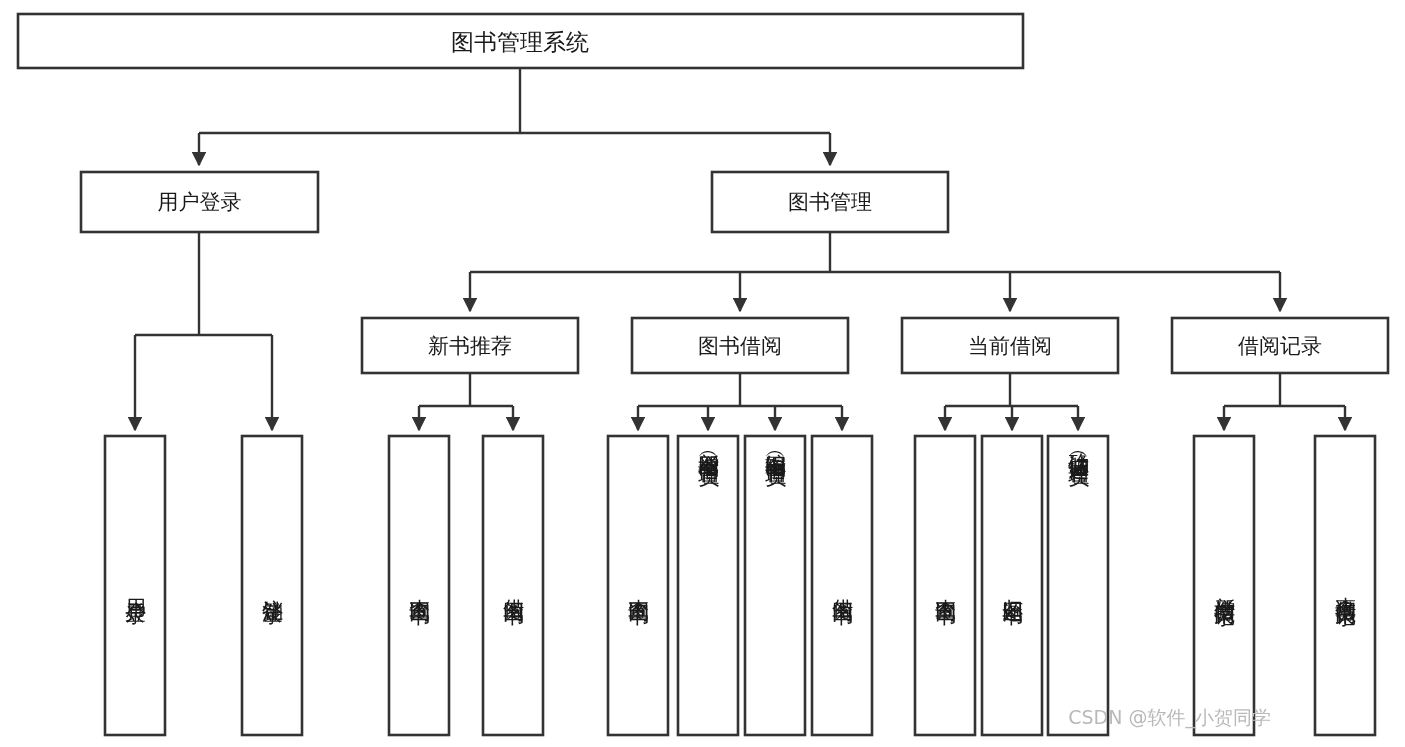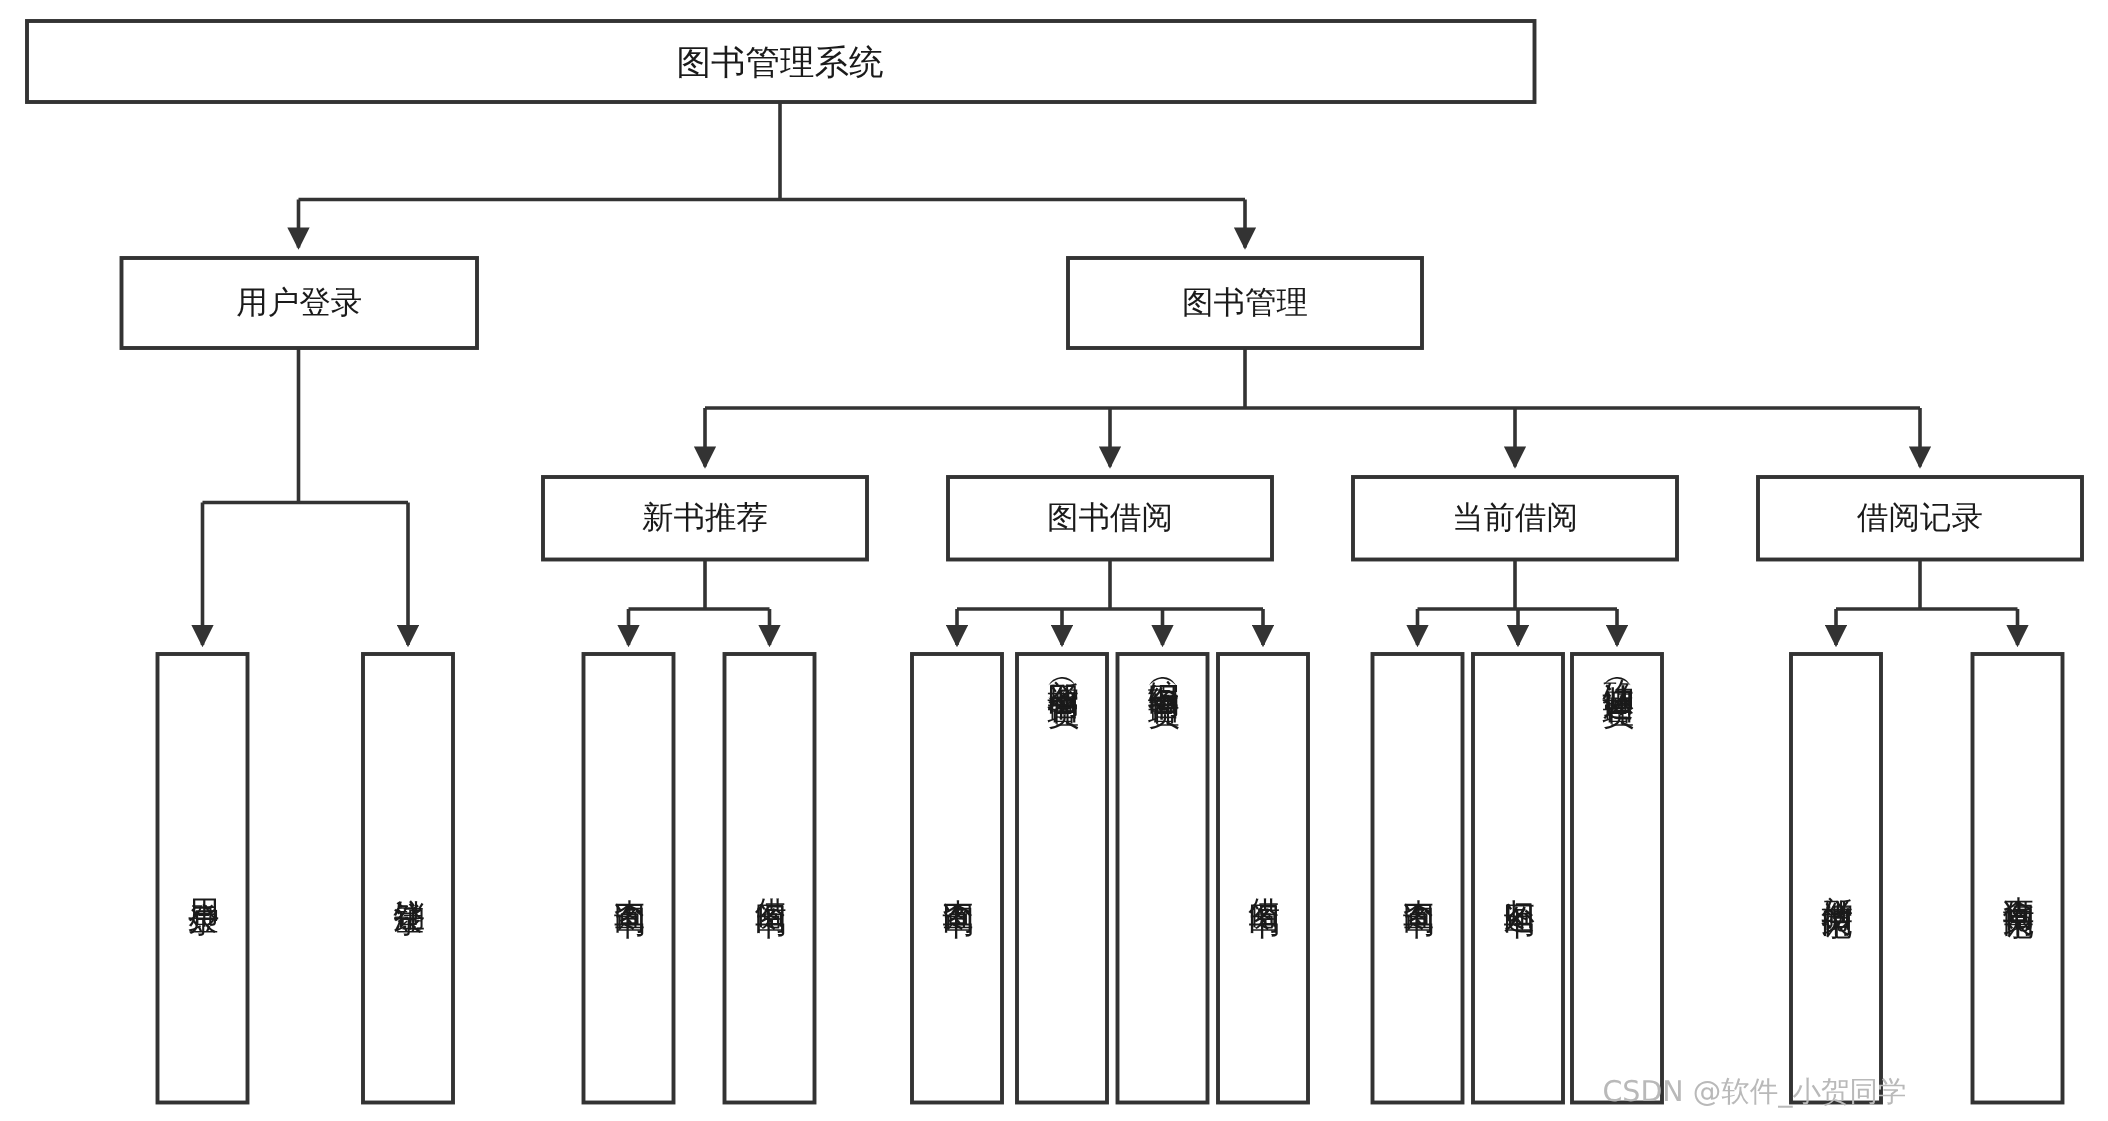--- a/index.html
+++ b/index.html
@@ -59,21 +59,21 @@
     font-family: "DejaVu Sans", "Liberation Sans", sans-serif;
     font-size: 21px;
     line-height: 1.12;
     letter-spacing: 2px;
     color: #1a1a1a;
     white-space: nowrap;
   }
   .watermark {
     position: absolute;
     right: 14px;
-    bottom: 6px;
+    bottom: 16px;
     font-family: "DejaVu Sans", "Liberation Sans", sans-serif;
     font-size: 19px;
     color: #b9b9b9;
     white-space: nowrap;
     pointer-events: none;
   }
 </style>
 </head>
 <body>
 

